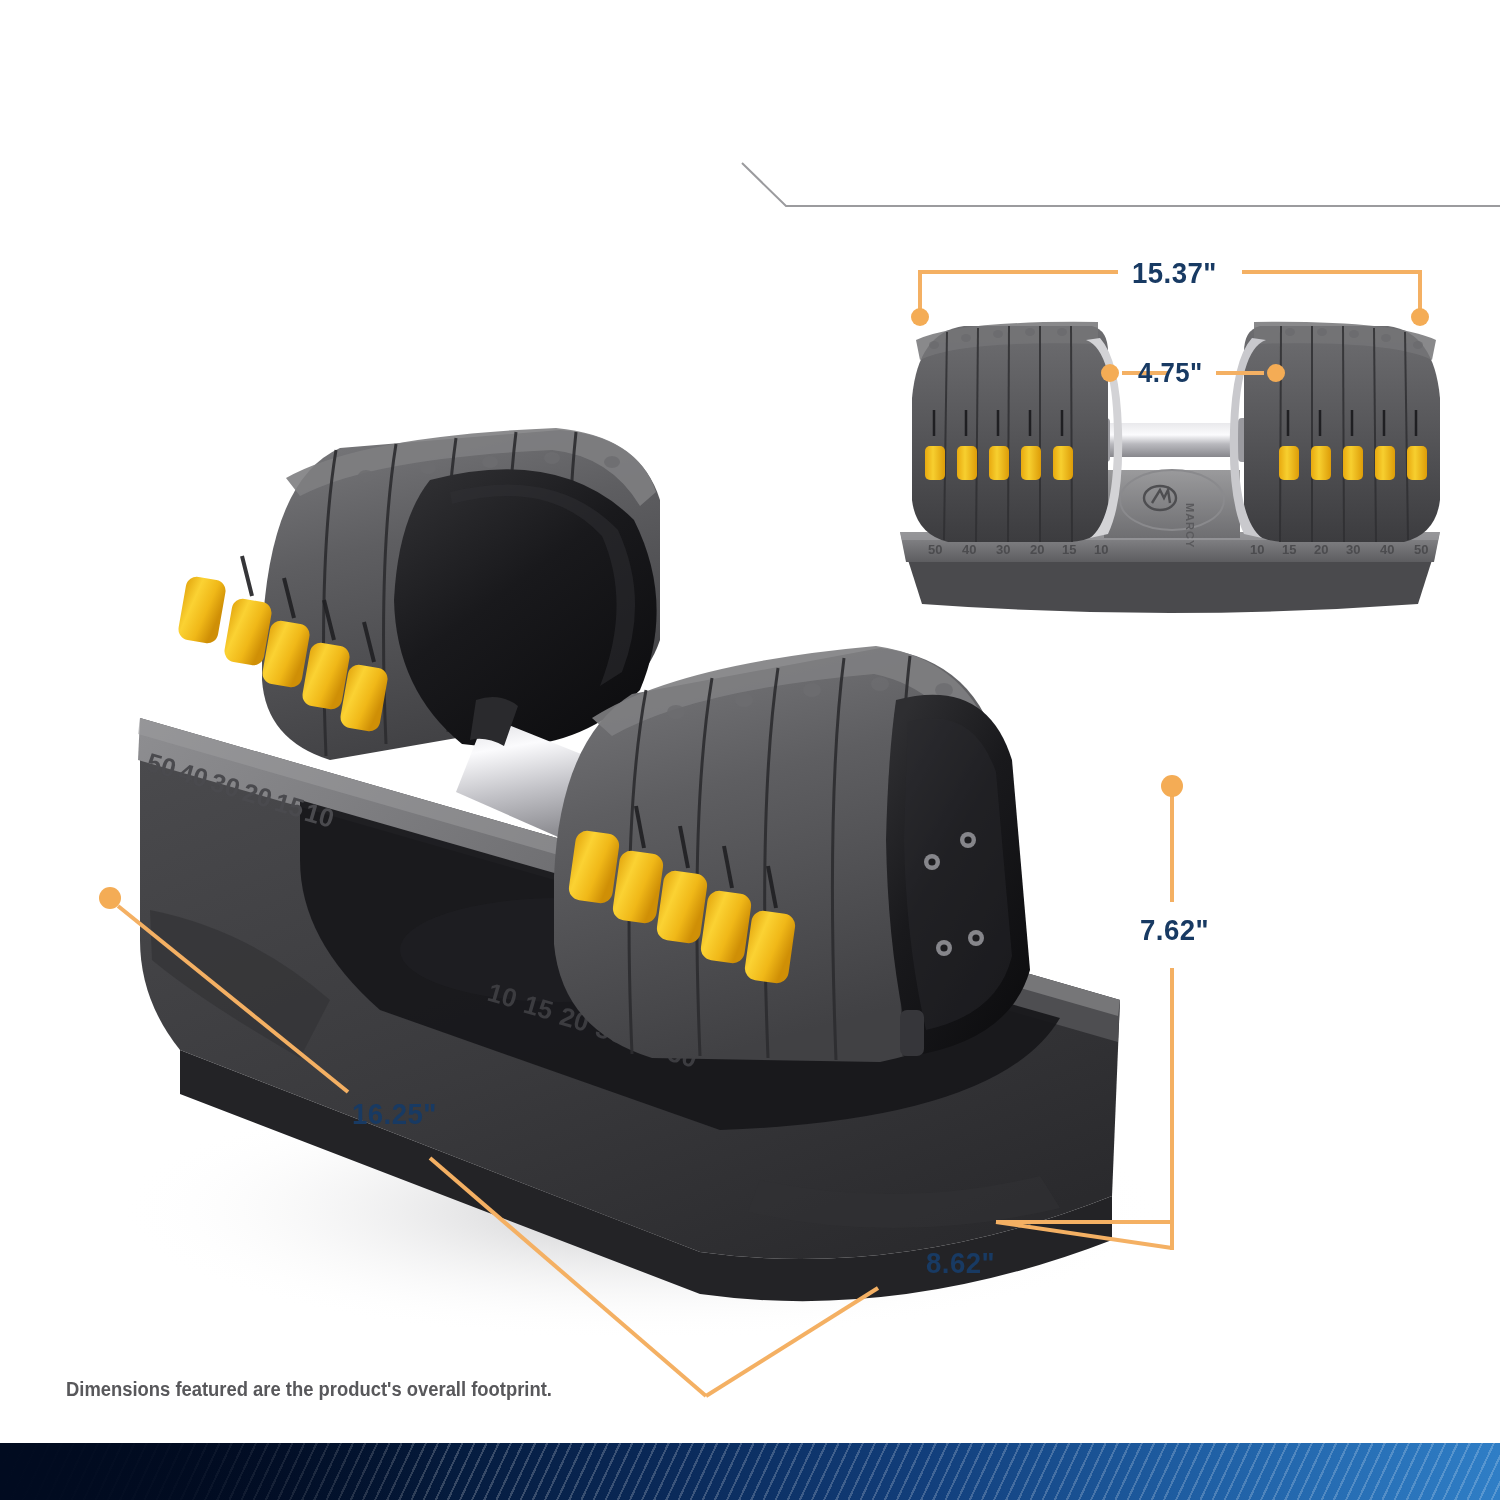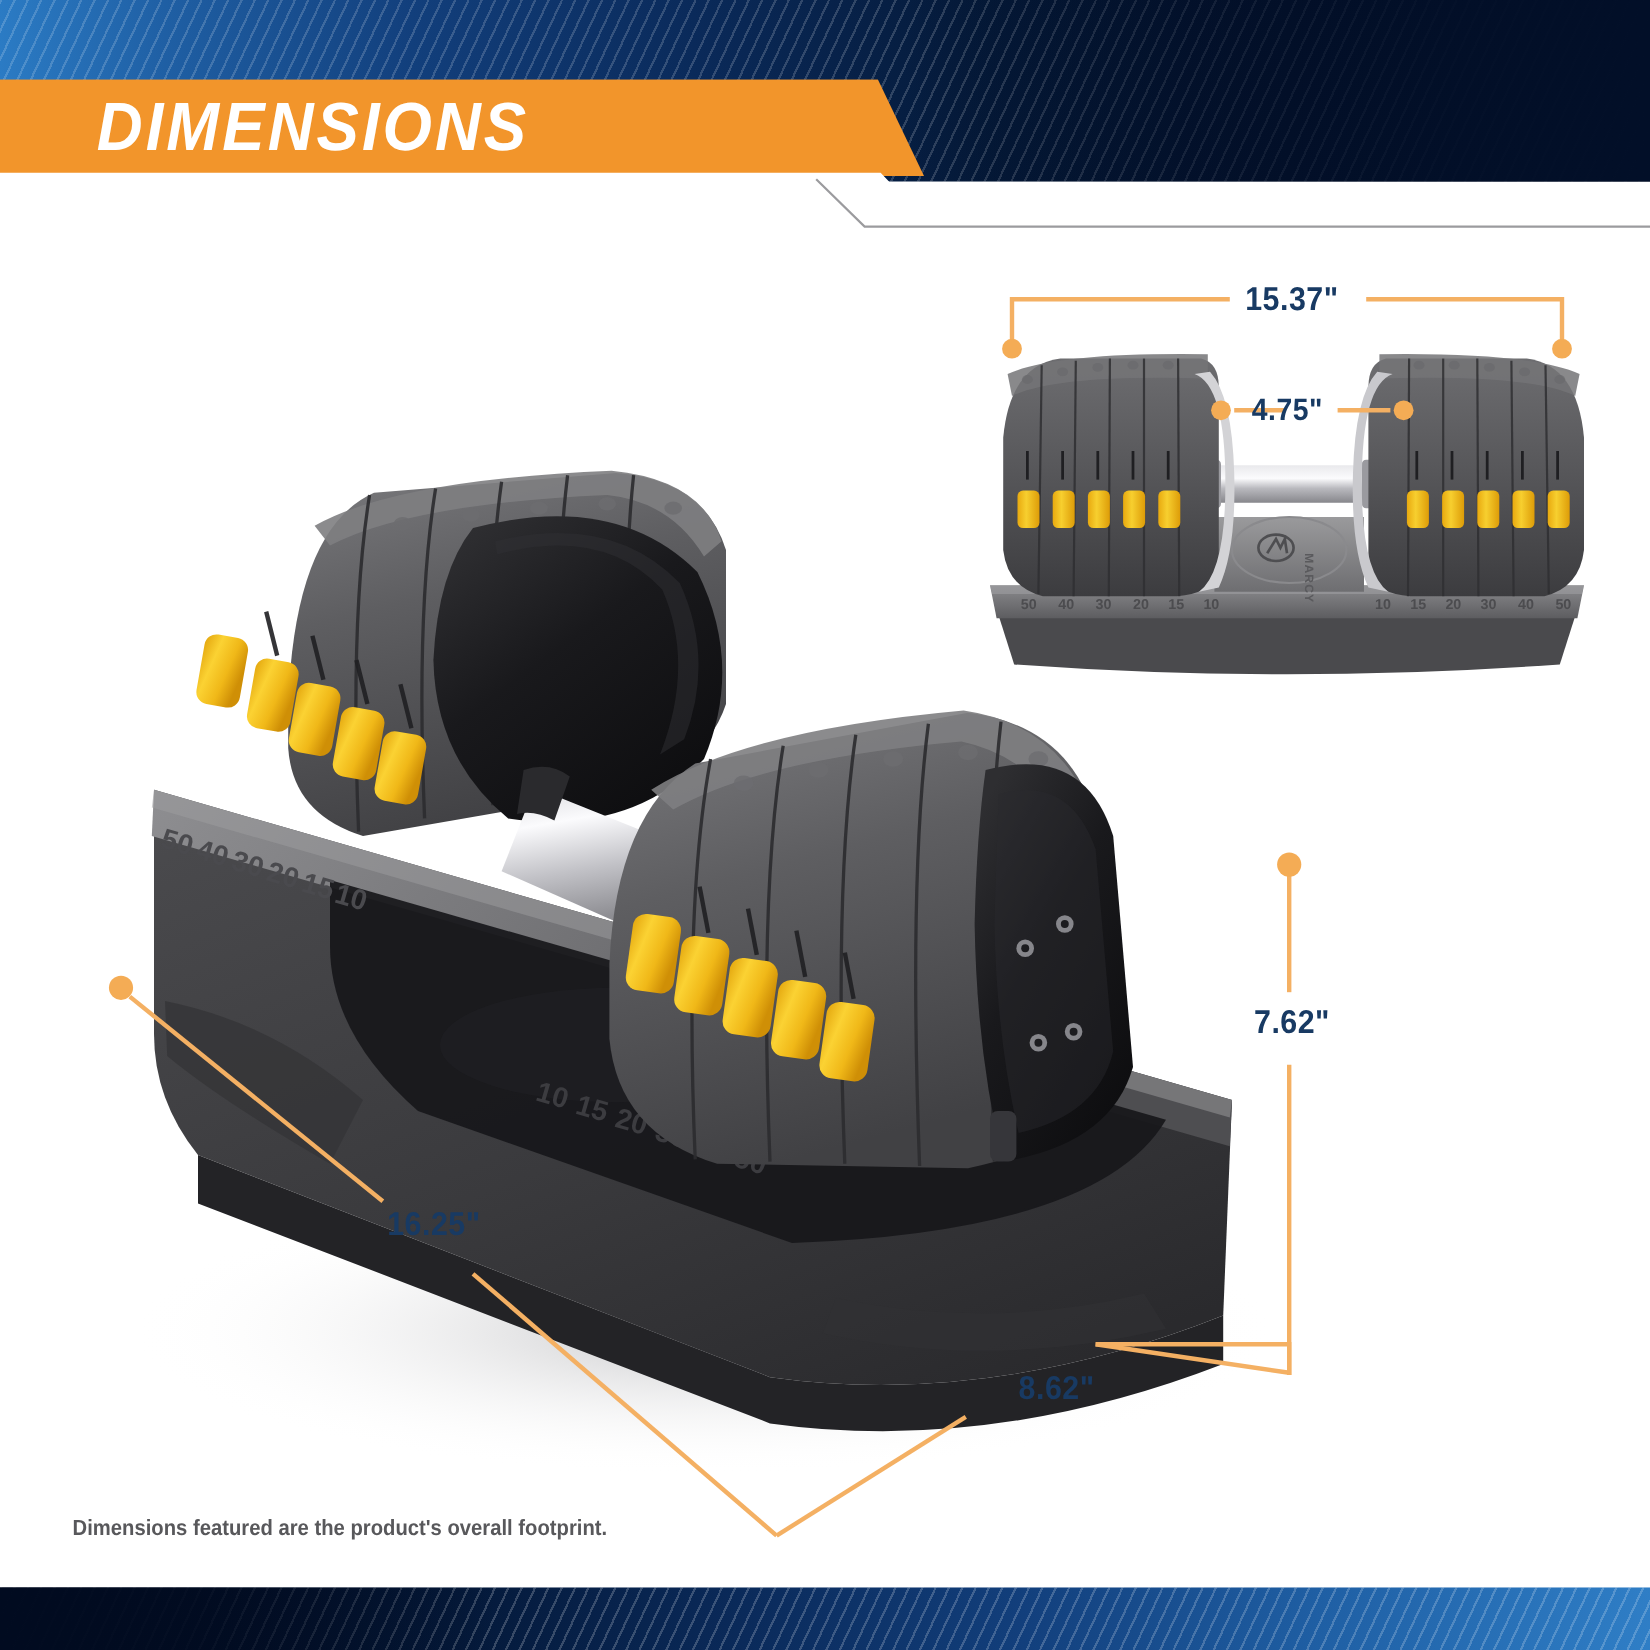--- a/index.html
+++ b/index.html
@@ -76,27 +76,20 @@
   }
   svg{position:absolute;left:0;top:0;overflow:visible;}
   .lead{stroke:#f4b063;fill:none;stroke-width:4;stroke-linecap:butt;}
   .dot{fill:#f4ac55;}
 </style>
 </head>
 <body>
 
 <div id="stage">
 
-  <div class="header-wrap">
-    <div class="hdr-grad"></div>
-    <div class="hdr-stripes"></div>
-    <div class="hdr-stripe-fade"></div>
-    <div class="orange-banner"></div>
-    <div class="hdr-title">DIMENSIONS</div>
-  </div>
   <svg width="1500" height="230">
     <path d="M0,163 L798,163 L838,205 L1500,205" stroke="#ffffff" stroke-width="12" fill="none"></path>
     <path d="M742,163 L786,206 L1500,206" stroke="#9b9b9e" stroke-width="2" fill="none"></path>
   </svg>
 
   <svg width="1500" height="1500">
     <defs>
       <linearGradient id="gCradle" x1="0" y1="0" x2="0" y2="1">
         <stop offset="0" stop-color="#9a9a9c"></stop>
           <stop offset="1" stop-color="#6e6e71"></stop>

